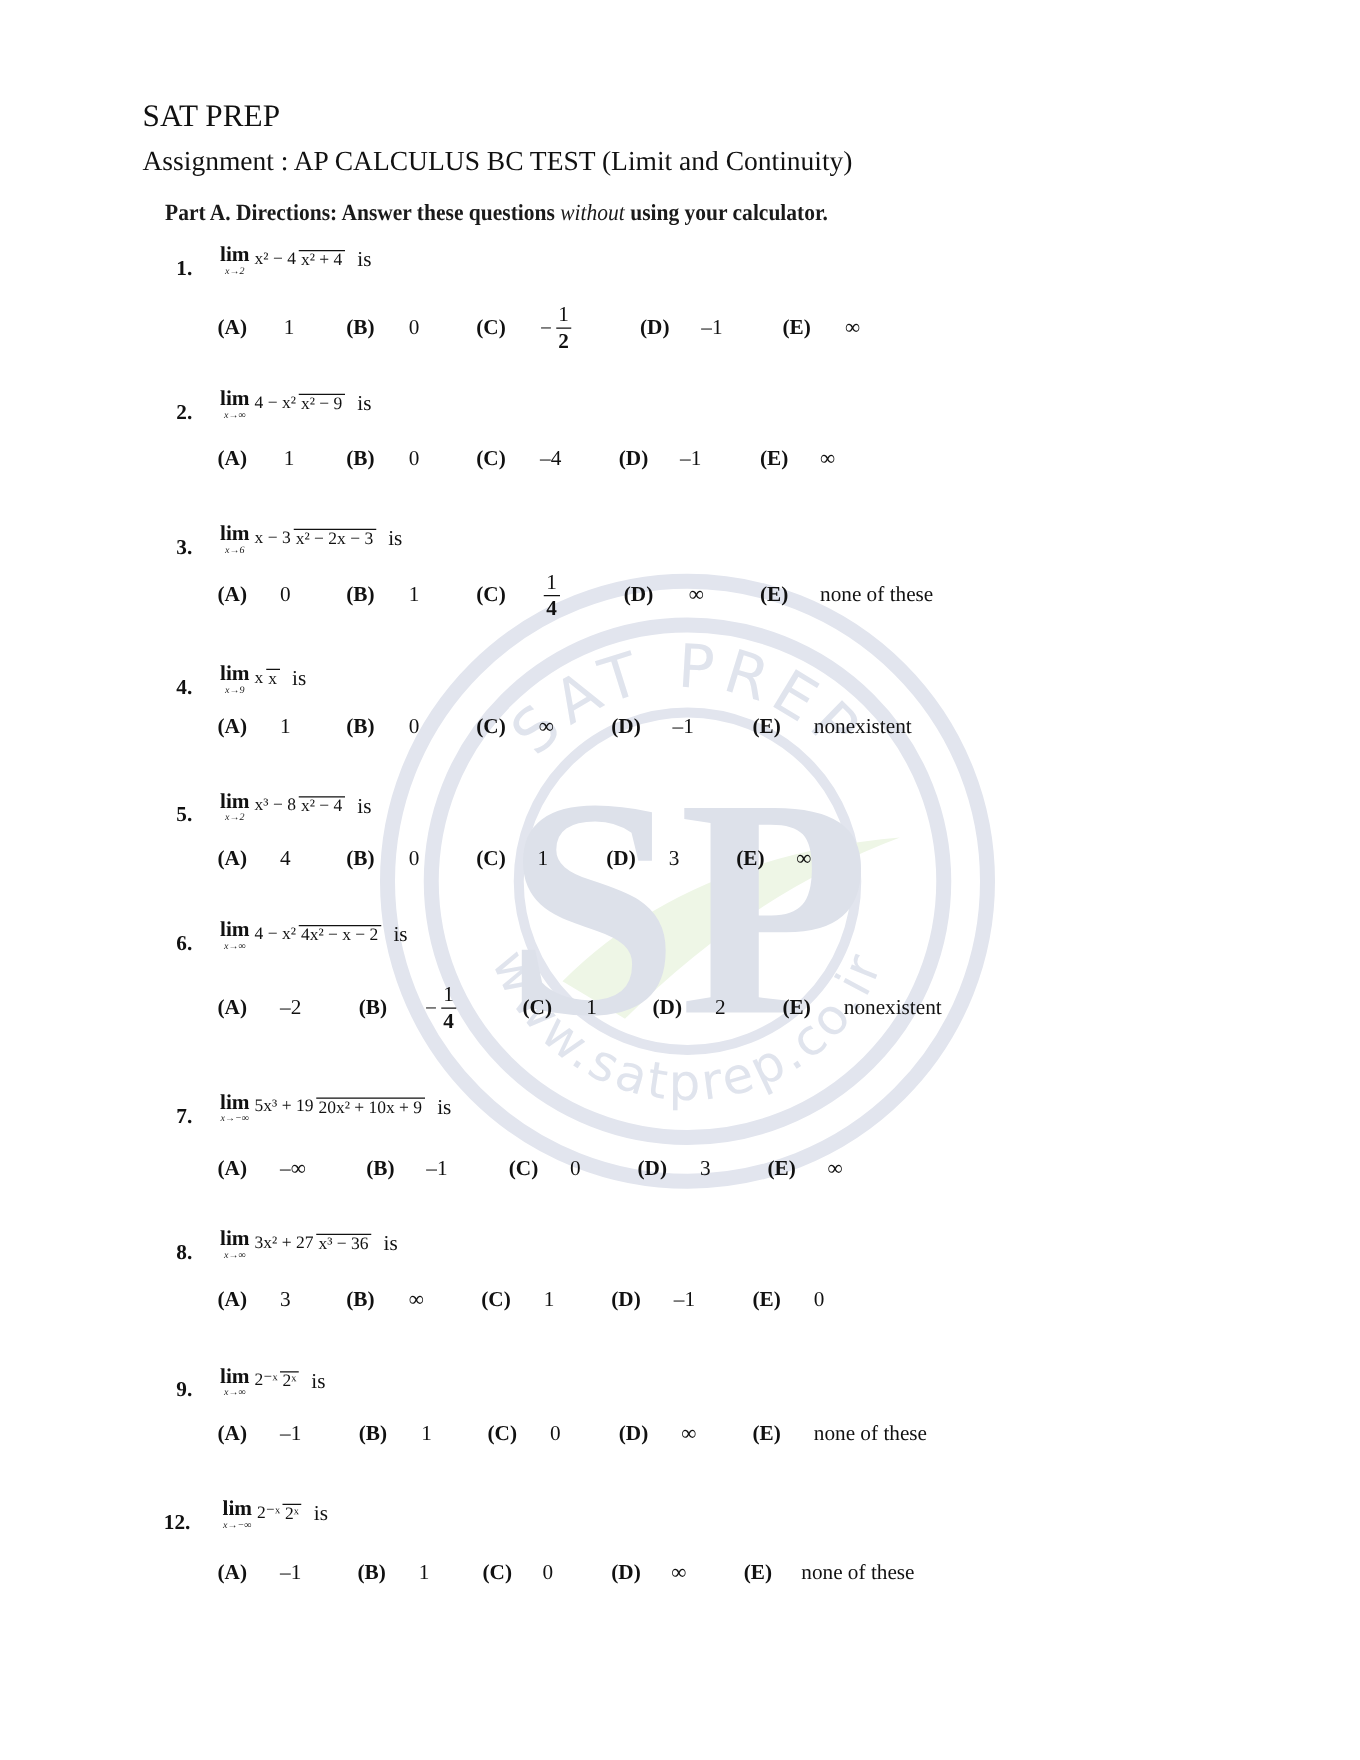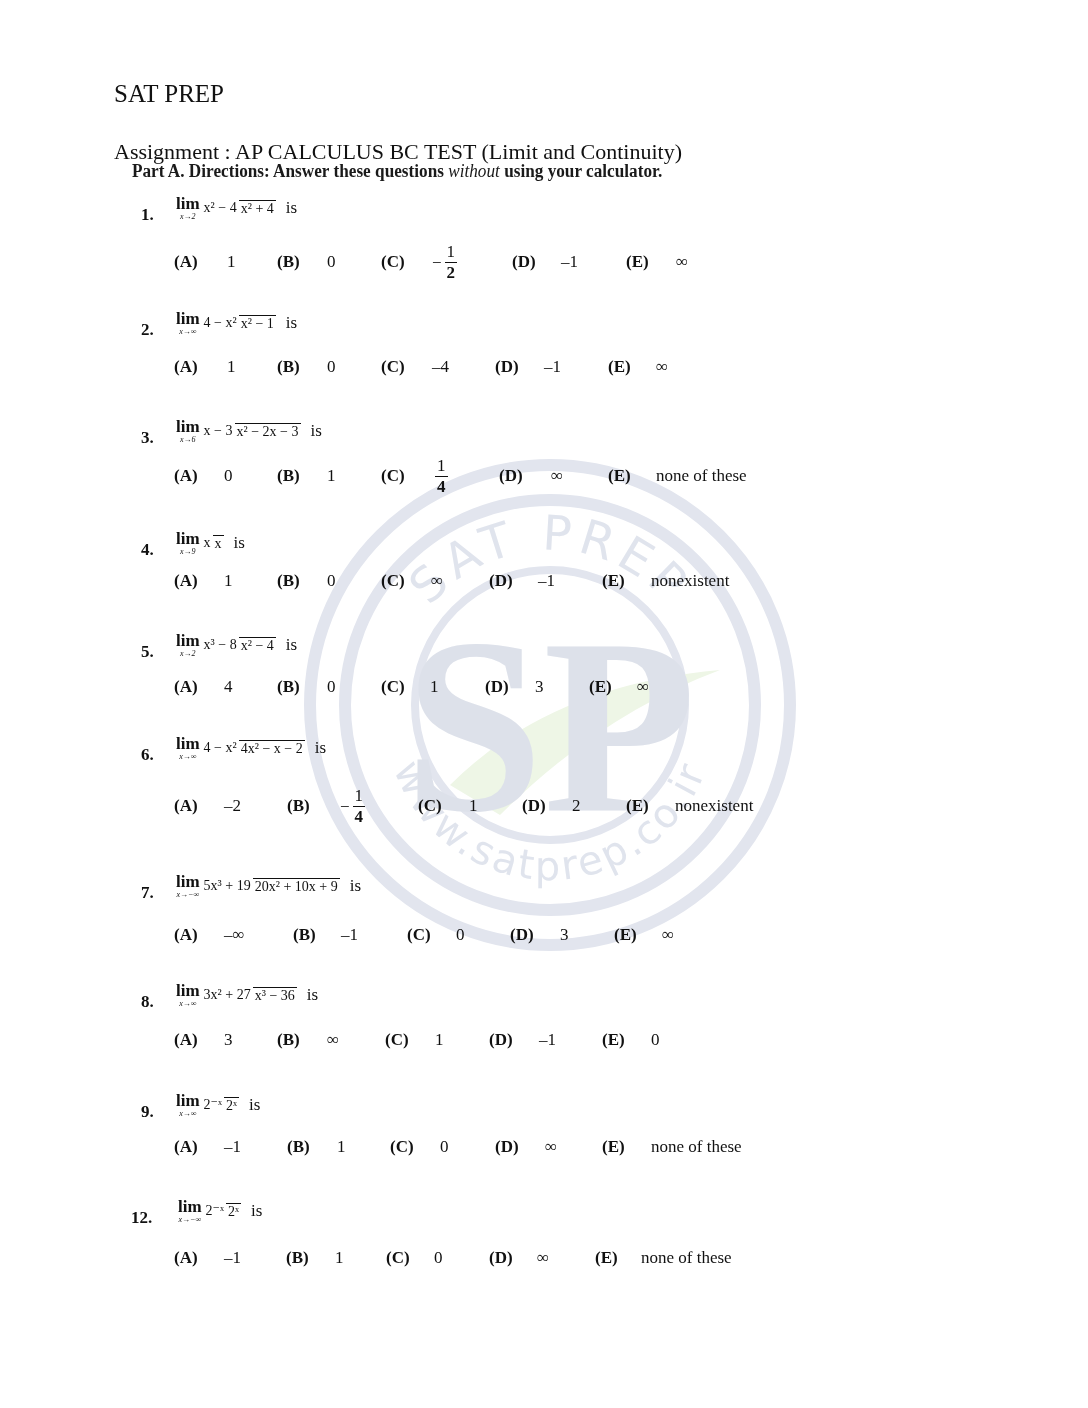--- a/index.html
+++ b/index.html
@@ -1,21 +1,21 @@
 <!DOCTYPE html>
 <html><head>
   <meta charset="utf-8">
   <style>
     html, body { margin:0; padding:0; background:#ffffff; }
     body { width:1088px; height:1408px; position:relative; overflow:hidden;
            font-family:"Liberation Serif","DejaVu Serif",serif; color:#111; }
     .watermark { position:absolute; left:300px; top:455px; width:500px; height:500px; z-index:0; pointer-events:none; }
     .content { position:absolute; left:0; top:0; width:1088px; height:1408px; z-index:1; }
     .h1 { position:absolute; left:114px; top:80px; font-size:25px; color:#111; }
-    .h2 { position:absolute; left:114px; top:116px; font-size:22px; color:#111;margin-top:23px; }
+    .h2 { position:absolute; left:114px; top:116px; font-size:22px; color:#111; }
     .dir { position:absolute; left:132px; top:161px; font-size:18.5px; font-weight:bold; color:#1a1a1a;
            transform:scaleX(0.93); transform-origin:left; white-space:nowrap; }
     .dir i { font-weight:normal; }
     .q { position:absolute; left:0; width:1088px; }
     .qnum { position:absolute; font-size:17px; font-weight:bold; }
     .expr { position:absolute; display:flex; align-items:center; }
     .lim { display:inline-flex; flex-direction:column; align-items:center; margin-right:2px; }
     .lim .w { font-size:17px; line-height:17px;font-weight:bold; }
     .lim .sub { font-size:8px; line-height:9px; font-style:italic; }
     .frac { display:inline-flex; flex-direction:row; align-items:center; font-size:14px; }
@@ -109,21 +109,21 @@
       </div>
       <div class="q">
         <div class="qnum" style="left:141px;top:320px">2.</div>
         <div class="expr" style="left:176px;top:310px">
       <span class="lim">
         <span class="w">lim</span>
         <span class="sub">x→∞</span>
       </span>
       <span class="frac">
         <span class="num">4 − x²</span>
-        <span class="den">x² − 1</span>
+        <span class="den">x² − 9</span>
       </span>
       <span class="is">is</span>
     </div>
         <div class="opts" style="left:174px;top:357px">
           <span class="lbl">(A)</span>
         </div>
         <div class="opts" style="left:227px;top:357px">
           <span>1</span>
         </div>
         <div class="opts" style="left:277px;top:357px">

